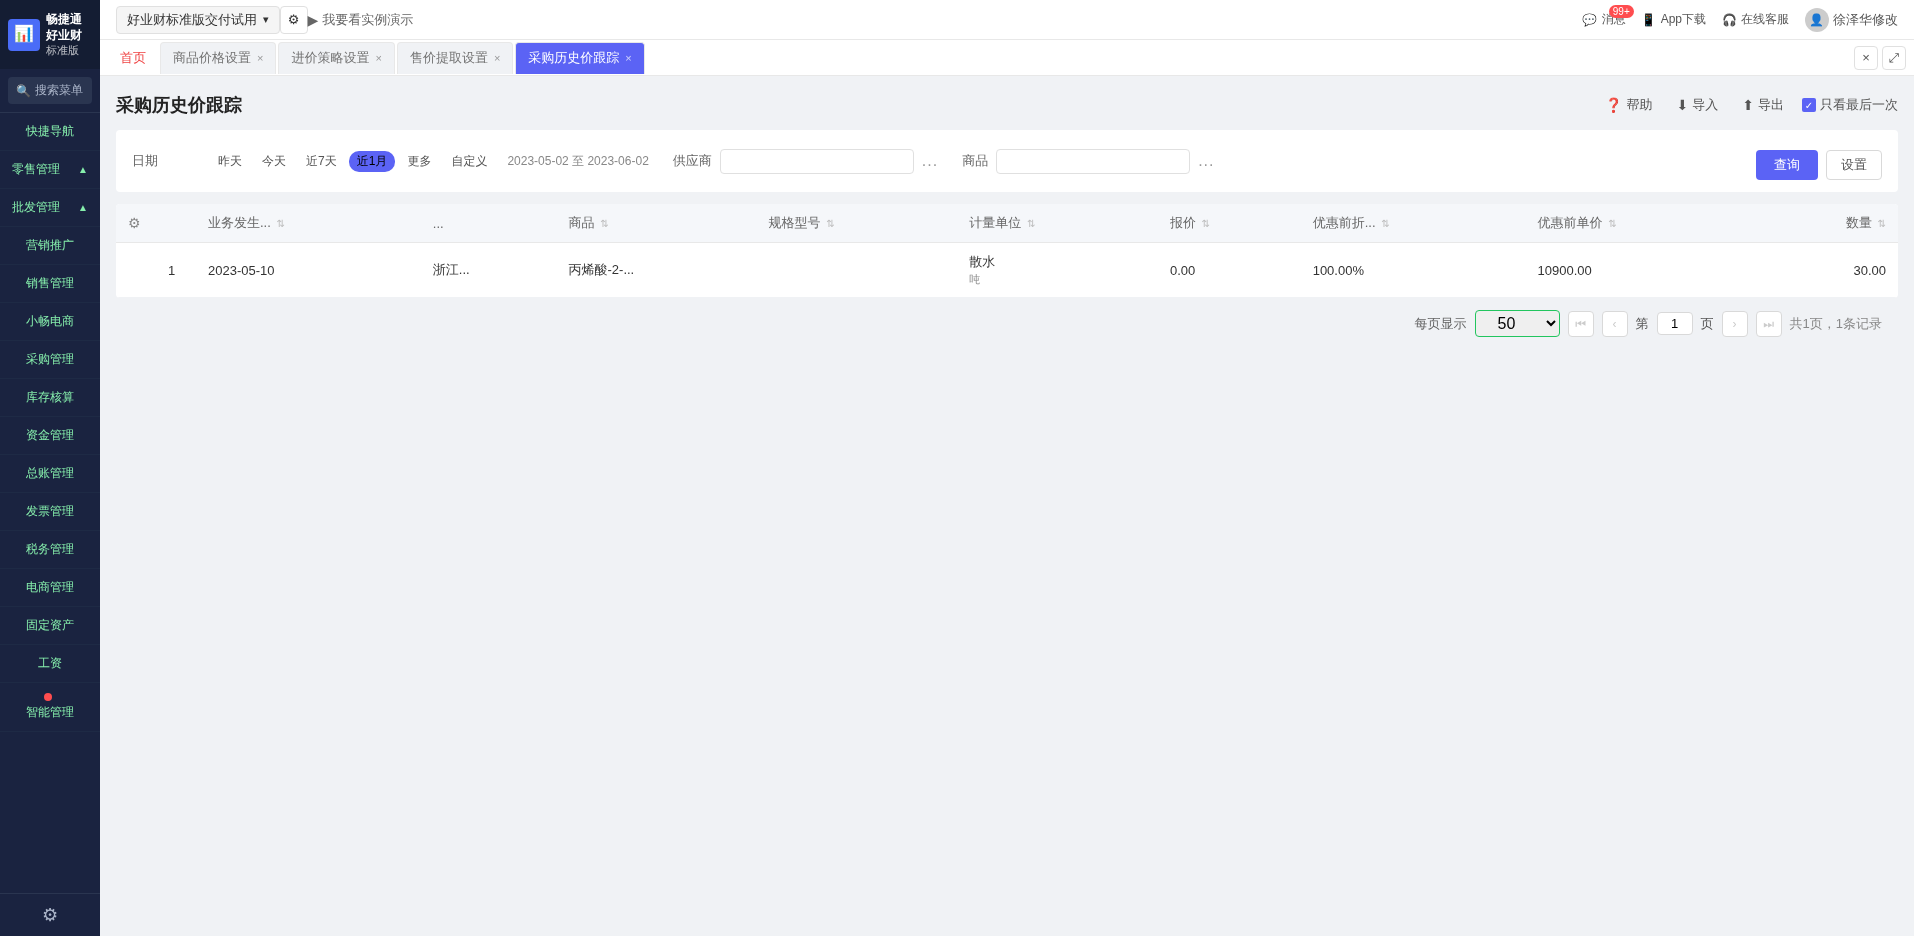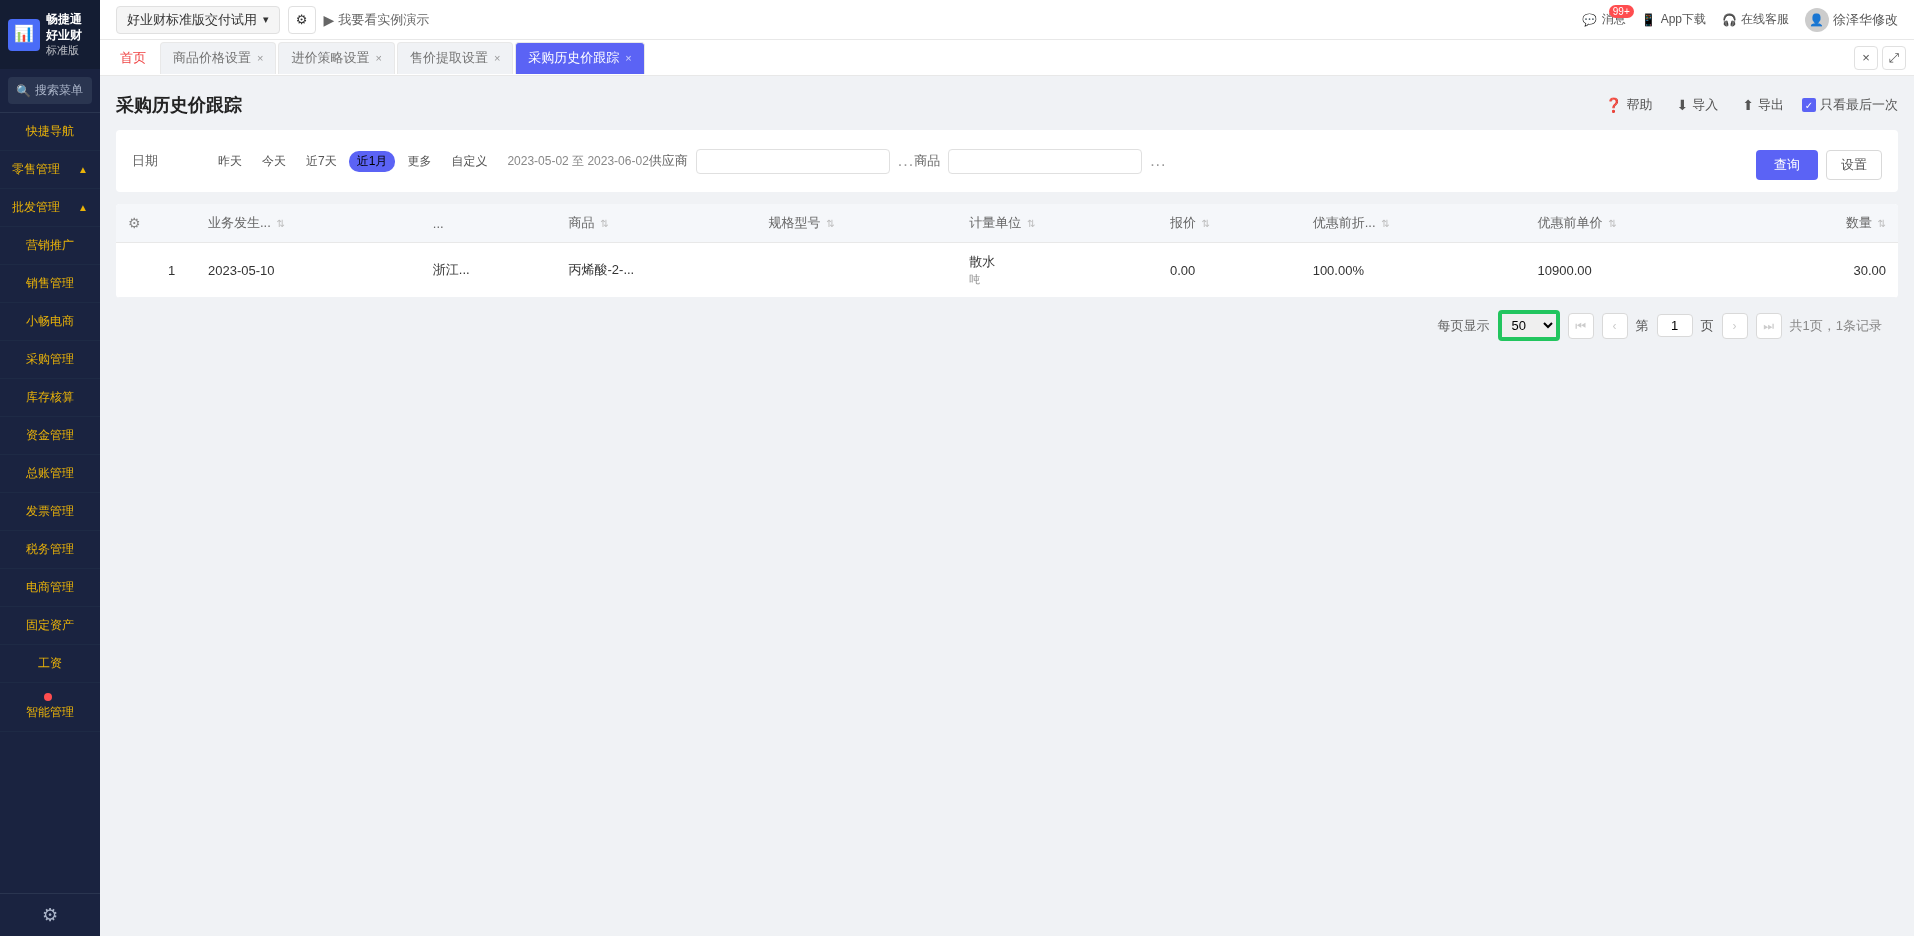--- a/index.html
+++ b/index.html
@@ -4,31 +4,31 @@
   <style>
     * { box-sizing: border-box; margin: 0; padding: 0; }
     body { font-family: "Microsoft YaHei", "PingFang SC", Arial, sans-serif; font-size: 13px; background: #f0f2f5; color: #333; display: flex; height: 936px; overflow: hidden; }
 
     
     .sidebar { width: 100px; background: #1a2340; color: #aab4c8; display: flex; flex-direction: column; height: 100%; flex-shrink: 0; }
     .sidebar-logo { padding: 12px 8px; background: #141d33; display: flex; align-items: center; gap: 6px; color: #fff; font-size: 12px; line-height: 1.3; min-height: 56px; }
     .sidebar-logo .logo-icon { width: 32px; height: 32px; background: #4a6cf7; border-radius: 4px; display: flex; align-items: center; justify-content: center; font-size: 16px; flex-shrink: 0; }
     .sidebar-search { padding: 8px; border-bottom: 1px solid #2a3550; }
     .sidebar-search-btn { width: 100%; background: #2a3550; border: none; border-radius: 4px; color: #aab4c8; padding: 5px 8px; cursor: pointer; font-size: 12px; display: flex; align-items: center; gap: 4px; }
-    .sidebar-nav-item { padding: 10px 8px; cursor: pointer; display: flex; align-items: center; justify-content: center; flex-direction: column; gap: 3px; font-size: 12px; color: #eab308; border-bottom: 1px solid #1e2a45; }
+    .sidebar-nav-item { padding: 10px 8px; cursor: pointer; display: flex; align-items: center; justify-content: center; flex-direction: column; gap: 3px; font-size: 12px; color: #86efac; border-bottom: 1px solid #1e2a45; }
     .sidebar-nav-item.has-arrow { flex-direction: row; justify-content: space-between; padding: 10px 12px; }
     .sidebar-bottom { margin-top: auto; padding: 10px 8px; display: flex; align-items: center; justify-content: center; border-top: 1px solid #2a3550; }
     .sidebar-dot { width: 8px; height: 8px; border-radius: 50%; background: #ff4d4f; margin-right: 4px; }
 
     
     .main { flex: 1; display: flex; flex-direction: column; height: 100%; overflow: hidden; }
 
     
     .topbar { background: #fff; border-bottom: 1px solid #e8e8e8; padding: 0 16px; height: 40px; display: flex; align-items: center; justify-content: space-between; flex-shrink: 0; }
-    .topbar-left { display: flex; align-items: center; gap: 8px; }
+    .topbar-left { display: flex; align-items: center; gap: 0; }
     .topbar-selector { display: flex; align-items: center; gap: 6px; background: #f5f5f5; border-radius: 4px; padding: 4px 10px; cursor: pointer; font-size: 13px; color: #333; border: 1px solid #e0e0e0; }
     .topbar-gear { width: 28px; height: 28px; border: 1px solid #e0e0e0; border-radius: 4px; display: flex; align-items: center; justify-content: center; cursor: pointer; background: #fff; }
     .topbar-demo { display: flex; align-items: center; gap: 4px; color: #666; font-size: 13px; cursor: pointer; }
     .topbar-right { display: flex; align-items: center; gap: 16px; }
     .topbar-action { display: flex; align-items: center; gap: 4px; color: #555; font-size: 12px; cursor: pointer; position: relative; }
     .badge { background: #ff4d4f; color: #fff; font-size: 10px; border-radius: 10px; padding: 1px 4px; position: absolute; top: -6px; right: -8px; min-width: 18px; text-align: center; }
     .topbar-user { display: flex; align-items: center; gap: 4px; color: #555; font-size: 13px; cursor: pointer; }
     .user-avatar { width: 24px; height: 24px; border-radius: 50%; background: #ccc; display: flex; align-items: center; justify-content: center; font-size: 12px; overflow: hidden; }
 
     
@@ -43,21 +43,21 @@
 
     
     .page-header { display: flex; align-items: center; justify-content: space-between; margin-bottom: 12px; }
     .page-title { font-size: 18px; font-weight: bold; color: #222; }
     .page-header-actions { display: flex; align-items: center; gap: 12px; }
     .btn-text { display: flex; align-items: center; gap: 4px; color: #555; font-size: 13px; cursor: pointer; padding: 4px 6px; border-radius: 4px; }
     .checkbox-label { display: flex; align-items: center; gap: 4px; color: #555; font-size: 13px; cursor: pointer; }
     .checkbox-blue { width: 14px; height: 14px; background: #5b63f5; border-radius: 2px; display: flex; align-items: center; justify-content: center; color: #fff; font-size: 10px; }
 
     
-    .filter-bar { background: #fff; border-radius: 4px; padding: 12px 16px; margin-bottom: 12px; display: flex; align-items: center; gap: 0; flex-wrap: wrap; }
+    .filter-bar { background: #fff; border-radius: 4px; padding: 12px 16px; margin-bottom: 12px; display: flex; align-items: center; gap: 24px; flex-wrap: wrap; }
     .filter-group { display: flex; align-items: center; gap: 8px; }
     .filter-label { color: #666; font-size: 13px; white-space: nowrap; }
     .date-chips { display: flex; align-items: center; gap: 4px; margin-left: 44px; }
     .chip { padding: 2px 8px; border-radius: 10px; font-size: 12px; cursor: pointer; color: #555; }
     .chip.active { background: #5b63f5; color: #000000; }
     .date-range-text { font-size: 12px; color: #888; margin-left: 4px; }
     .filter-input { border: 1px solid #e0e0e0; border-radius: 4px; padding: 4px 8px; font-size: 13px; color: #333; outline: none; min-width: 120px; }
     .filter-dots { color: #999; font-size: 16px; cursor: pointer; letter-spacing: 1px; }
     .filter-actions { margin-left: auto; display: flex; gap: 8px; margin-top: 8px; }
     .btn-primary { background: #5b63f5; color: #fff; border: none; border-radius: 4px; padding: 6px 18px; font-size: 13px; cursor: pointer; }
@@ -69,21 +69,21 @@
     .data-table th { background: #f5f7fa; color: #666; font-weight: normal; padding: 10px 12px; border-bottom: 1px solid #e8e8e8; white-space: nowrap; text-align: left; }
     .data-table th .sort-icon { color: #bbb; font-size: 10px; margin-left: 2px; }
     .data-table td { padding: 10px 12px; border-bottom: 1px solid #f0f2f5; color: #333; text-align: left; }
     .data-table td.right { text-align: right; }
     .gear-col { text-align: center; width: 40px; }
     .col-settings-icon { font-size: 14px; color: #888; cursor: pointer; }
 
     
     .pagination { display: flex; align-items: center; justify-content: flex-end; padding: 12px 16px; gap: 8px; font-size: 13px; color: #555; }
     .pagination-label { color: #666; }
-    .page-size-select { border: 4px solid #22c55e; border-radius: 4px; padding: 3px 6px; font-size: 13px; }
+    .page-size-select { border: 1px solid #22c55e; border-radius: 4px; padding: 3px 18px; font-size: 16px; }
     .page-btn { width: 26px; height: 26px; border: 1px solid #d9d9d9; border-radius: 4px; display: flex; align-items: center; justify-content: center; cursor: pointer; background: #fff; font-size: 12px; color: #555; }
     .page-btn.disabled { color: #ccc; cursor: default; }
     .page-input { width: 36px; border: 1px solid #d9d9d9; border-radius: 4px; text-align: center; padding: 3px 4px; font-size: 13px; }
     .page-total { color: #888; }
 
     
     .tabbar-controls { margin-left: auto; display: flex; align-items: center; gap: 4px; }
     .tabbar-ctrl-btn { width: 24px; height: 24px; display: flex; align-items: center; justify-content: center; border: 1px solid #e0e0e0; border-radius: 4px; cursor: pointer; font-size: 13px; background: #fff; color: #555; }
   </style>
 </head>

